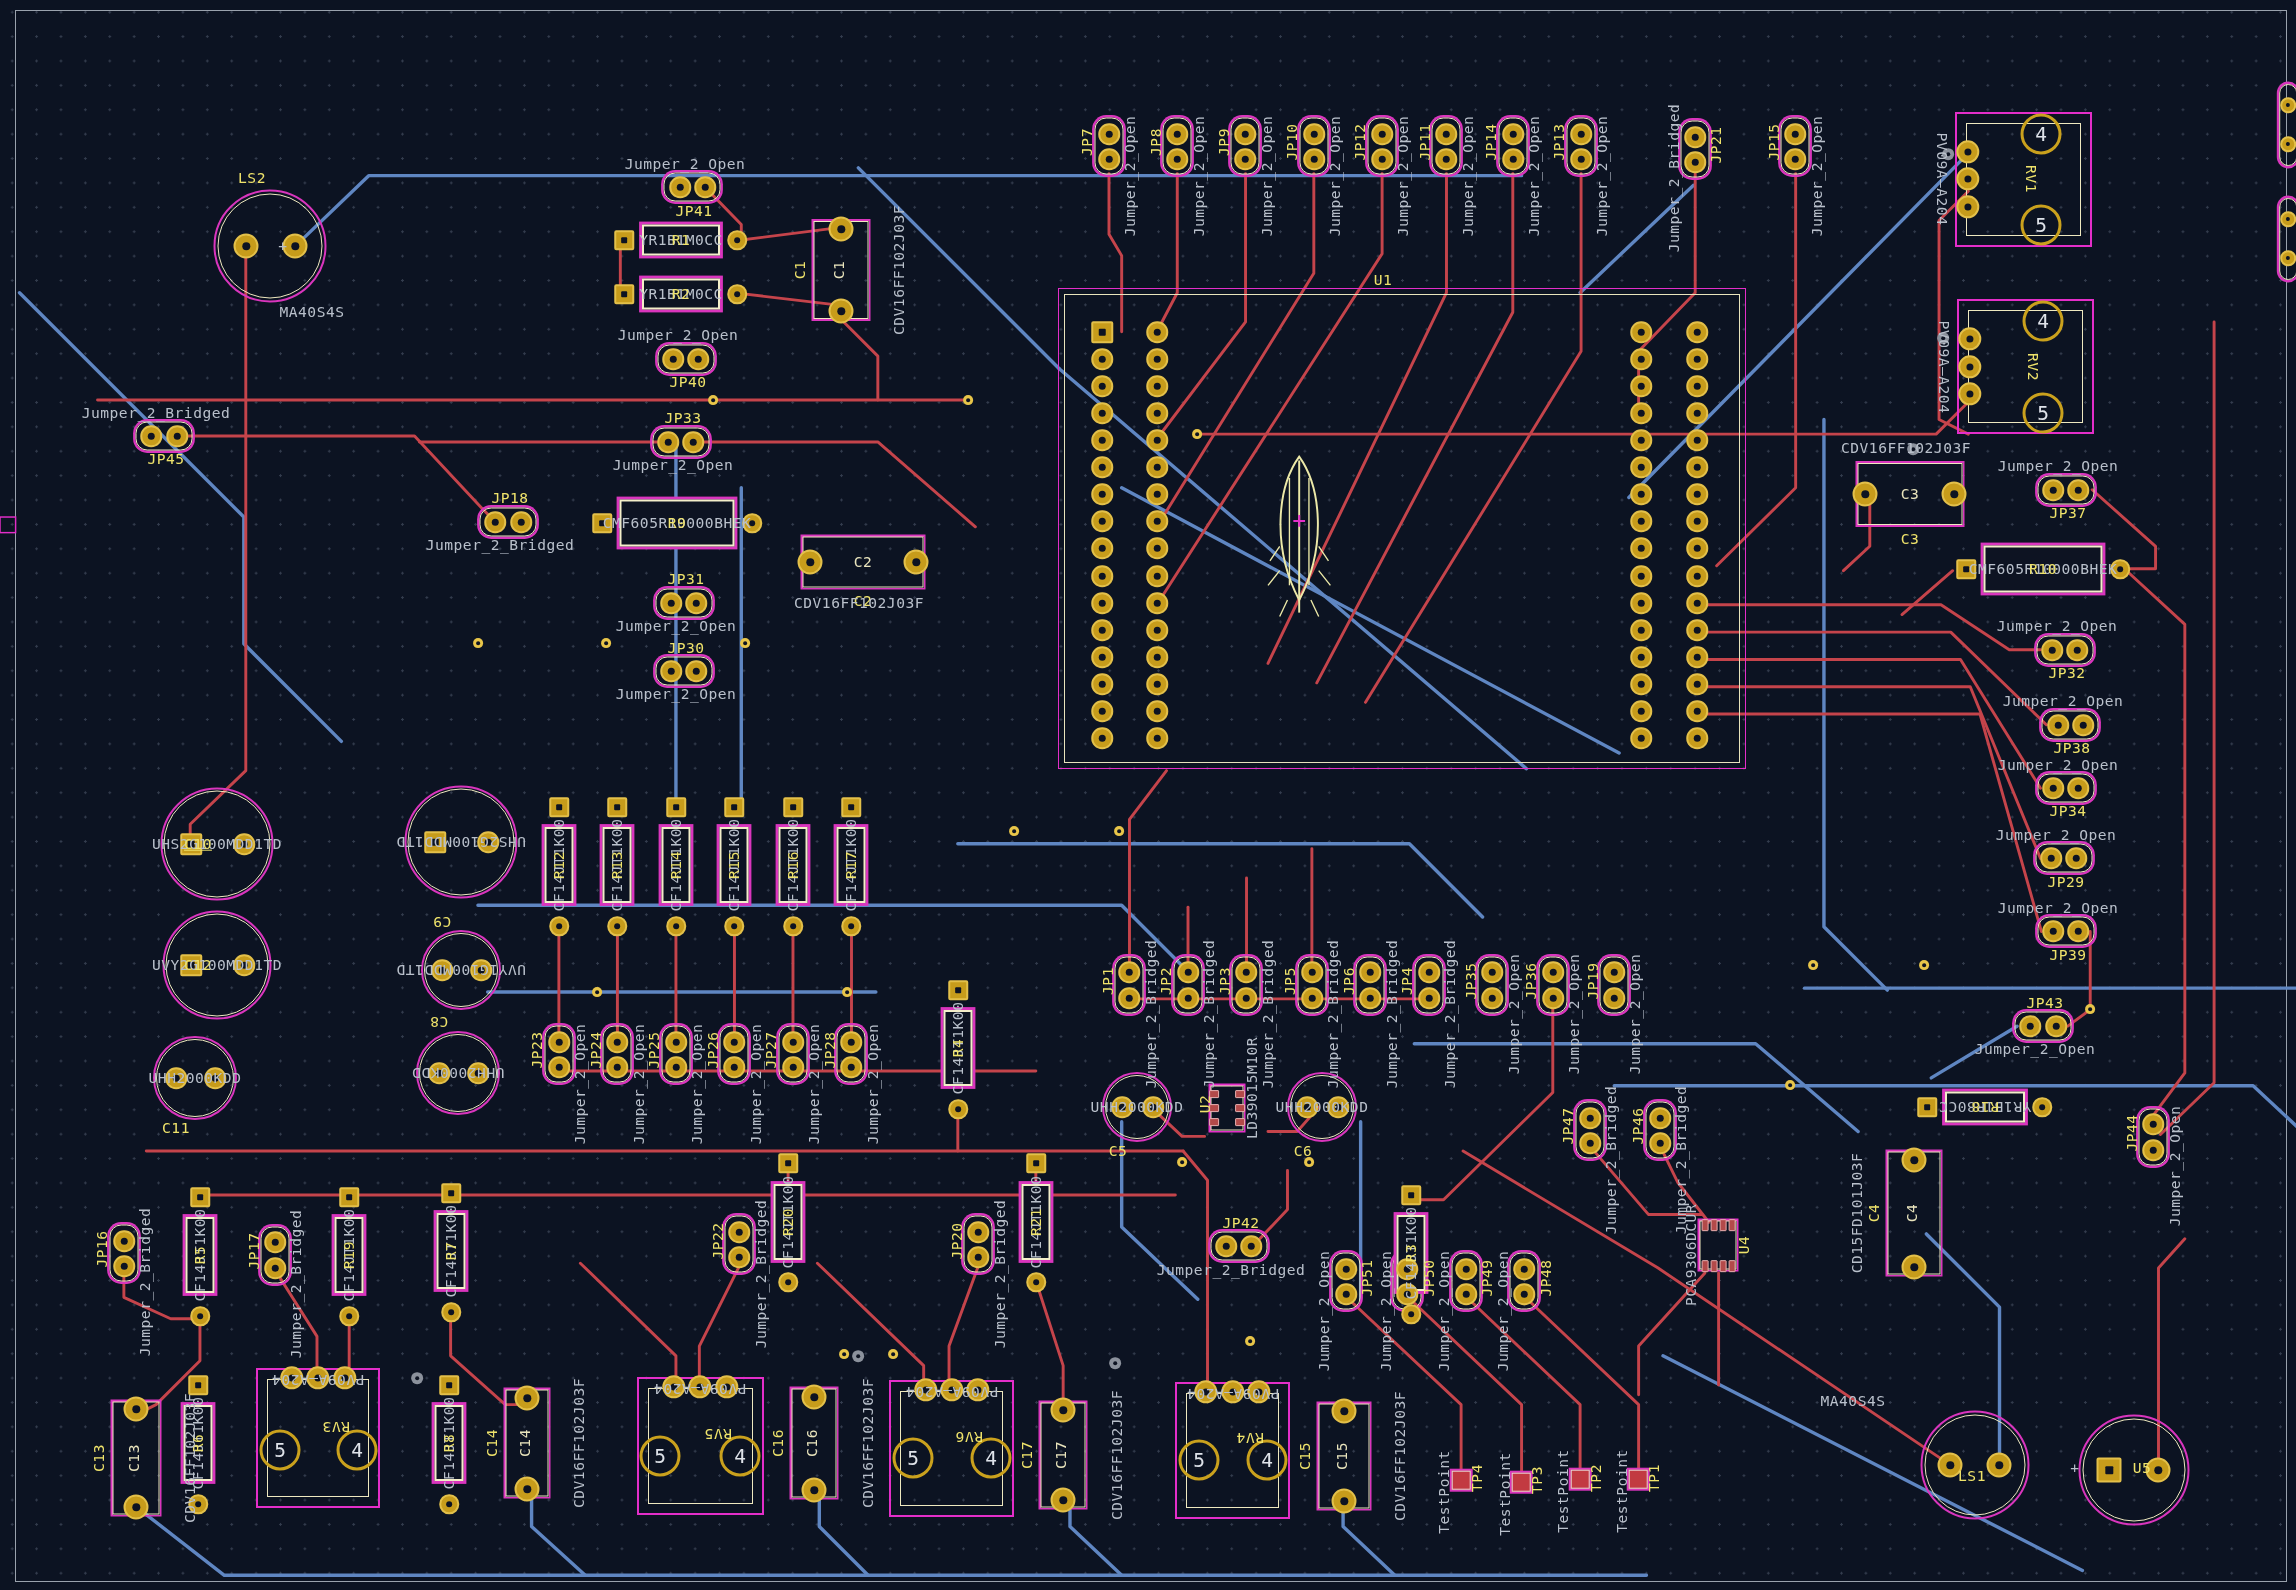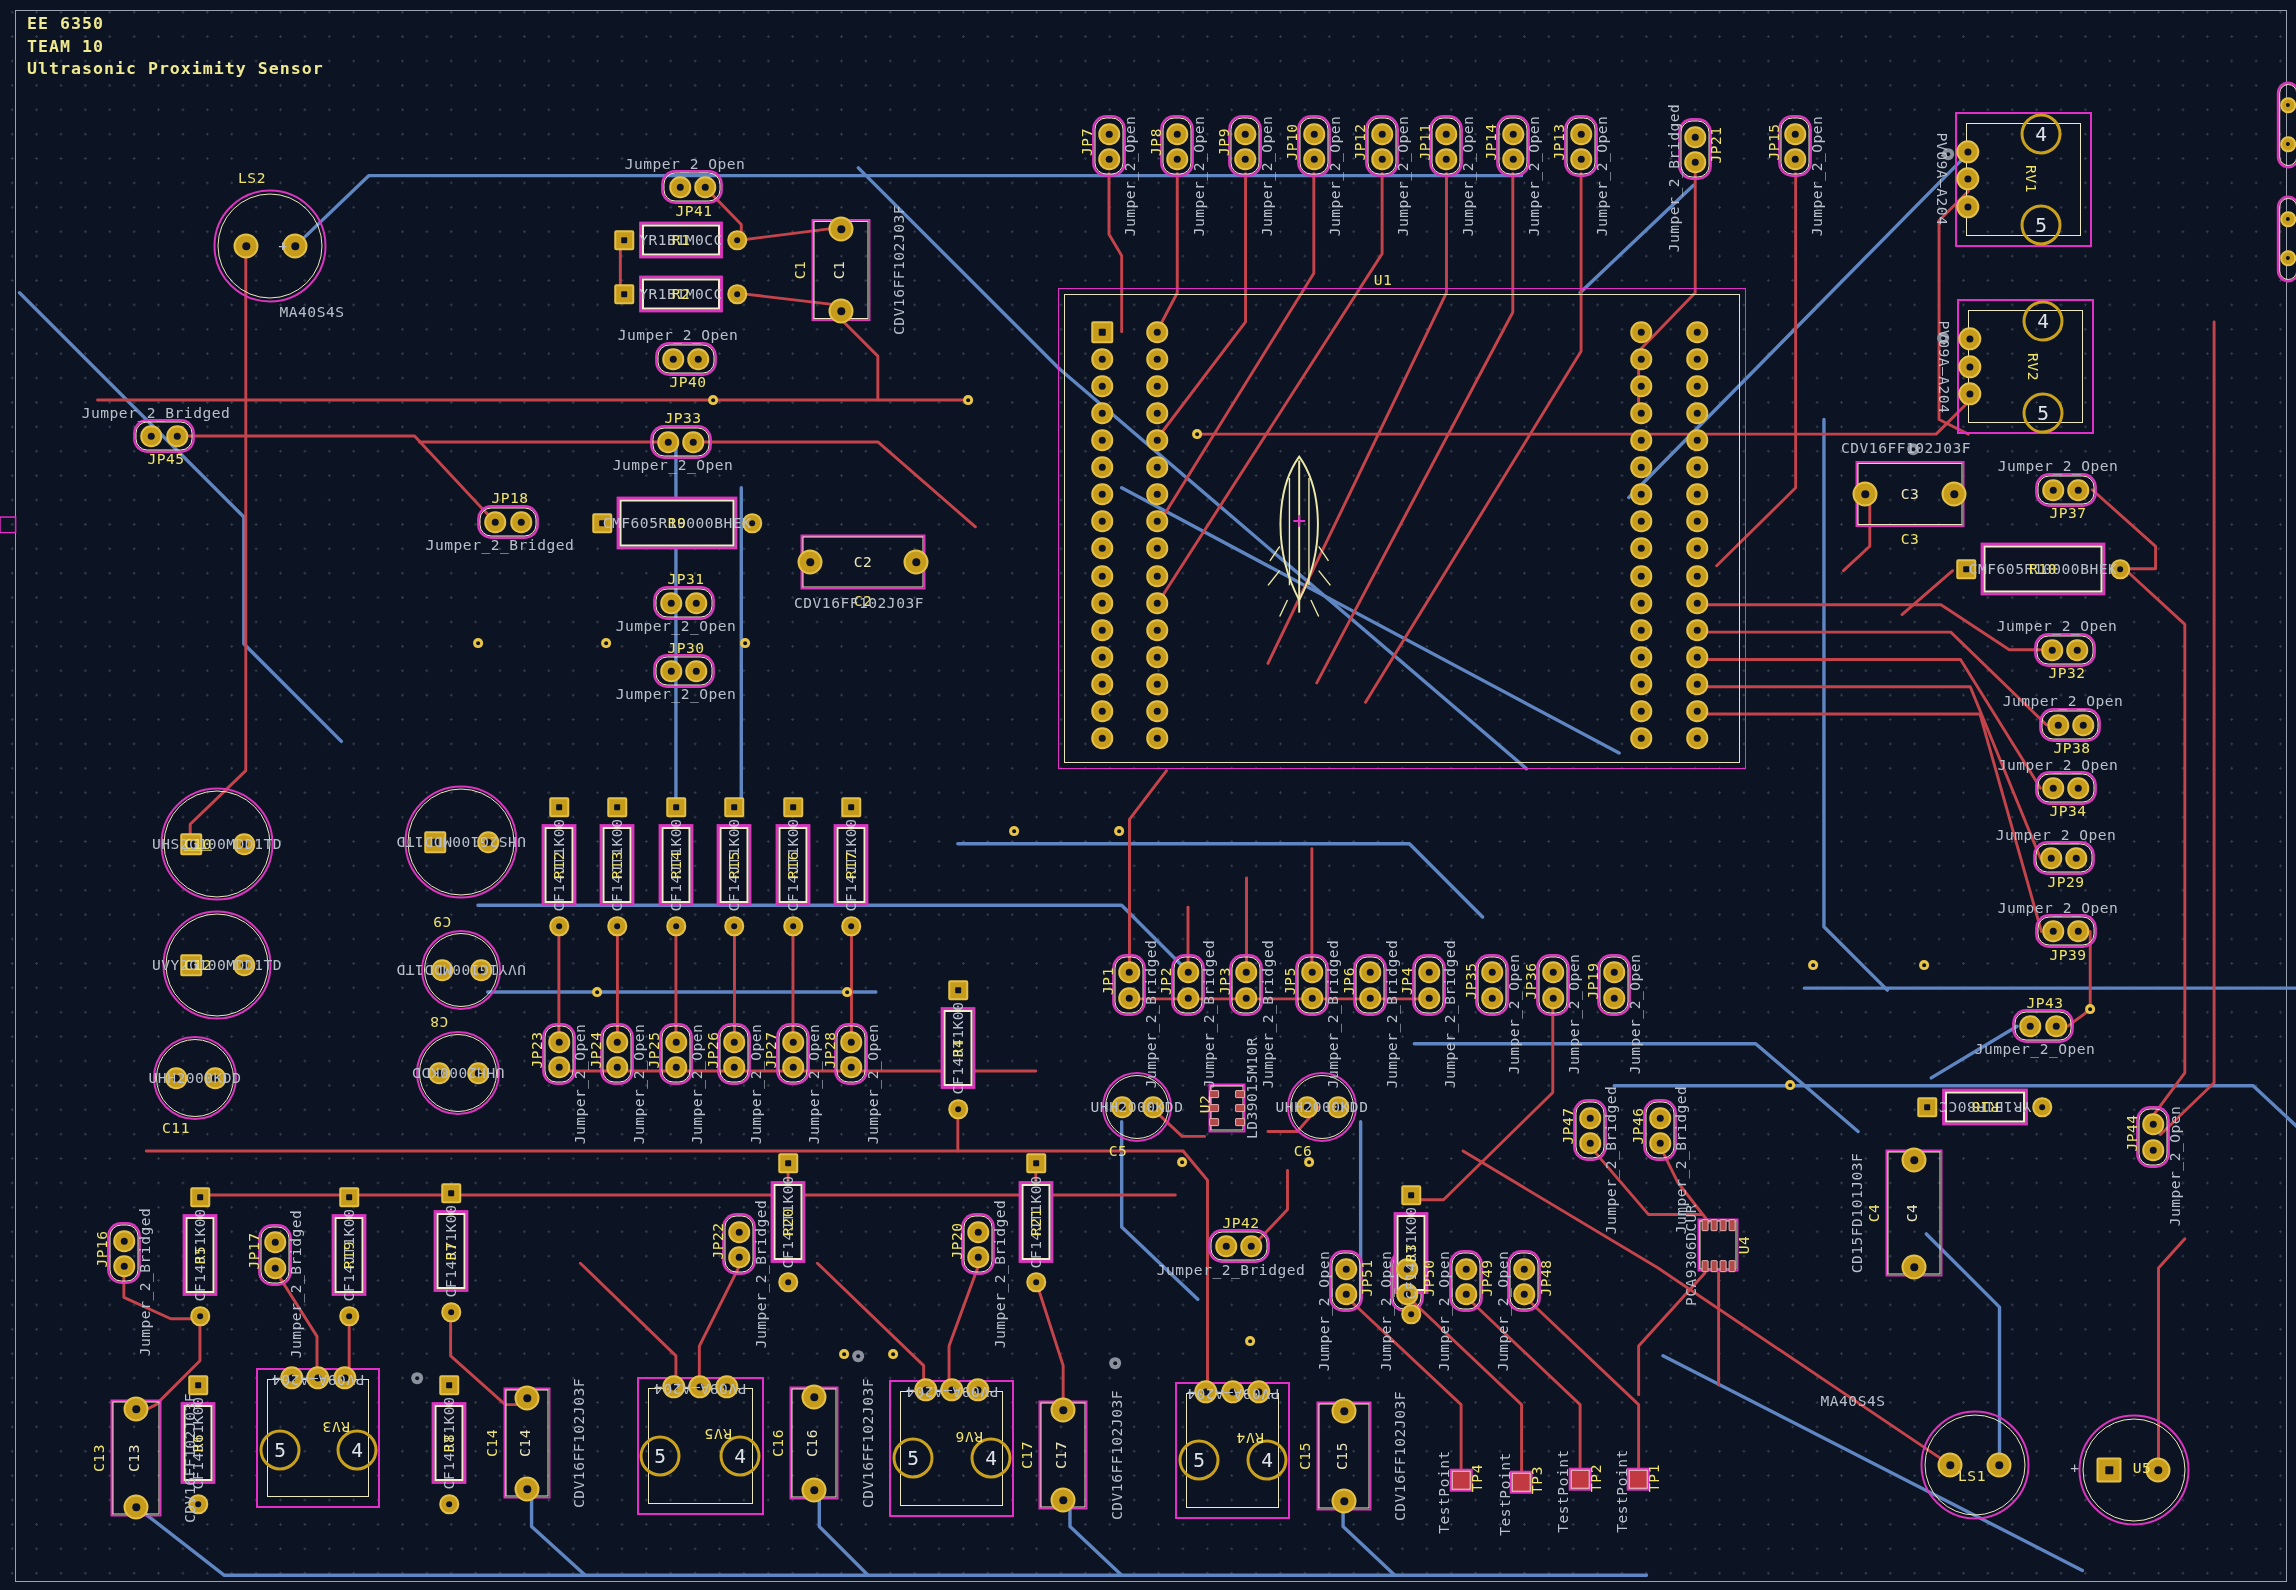--- a/index.html
+++ b/index.html
@@ -57,25 +57,20 @@
   .gdot{position:absolute;transform:translate(-50%,-50%);width:11.7px;height:11.7px;
     border-radius:50%;background:#8b919c;z-index:4;}
   .gdot .hole{position:absolute;left:50%;top:50%;transform:translate(-50%,-50%);
     width:3.9px;height:3.9px;background:#0d1322;border-radius:50%;}
 </style>
 </head>
 <body>
 
 <div id="stage">
   <div id="board-outline"></div>
-  <div id="title-block">
-    <p class="title-line">EE 6350</p>
-    <p class="title-line">TEAM 10</p>
-    <p class="title-line">Ultrasonic Proximity Sensor</p>
-  </div>
   <svg id="traces" width="2297" height="1591" viewBox="0 0 2355 1631">
       <polyline points="303,252 378,180 1560,180" fill="none" stroke="#5f86c2" stroke-width="3.5" stroke-linejoin="round" stroke-linecap="round"></polyline>
       <polyline points="1620,300 1736,190" fill="none" stroke="#5f86c2" stroke-width="3.5" stroke-linejoin="round" stroke-linecap="round"></polyline>
       <polyline points="880,172 1086,378" fill="none" stroke="#5f86c2" stroke-width="3.5" stroke-linejoin="round" stroke-linecap="round"></polyline>
       <polyline points="1086,378 1565,788" fill="none" stroke="#5f86c2" stroke-width="3.5" stroke-linejoin="round" stroke-linecap="round"></polyline>
       <polyline points="1150,500 1660,772" fill="none" stroke="#5f86c2" stroke-width="3.5" stroke-linejoin="round" stroke-linecap="round"></polyline>
       <polyline points="20,300 250,530 250,660 350,760" fill="none" stroke="#5f86c2" stroke-width="3.5" stroke-linejoin="round" stroke-linecap="round"></polyline>
       <polyline points="490,928 1150,928 1212,990" fill="none" stroke="#5f86c2" stroke-width="3.5" stroke-linejoin="round" stroke-linecap="round"></polyline>
       <polyline points="500,1017 898,1017" fill="none" stroke="#5f86c2" stroke-width="3.5" stroke-linejoin="round" stroke-linecap="round"></polyline>
       <polyline points="982,865 1445,865 1520,940" fill="none" stroke="#5f86c2" stroke-width="3.5" stroke-linejoin="round" stroke-linecap="round"></polyline>

